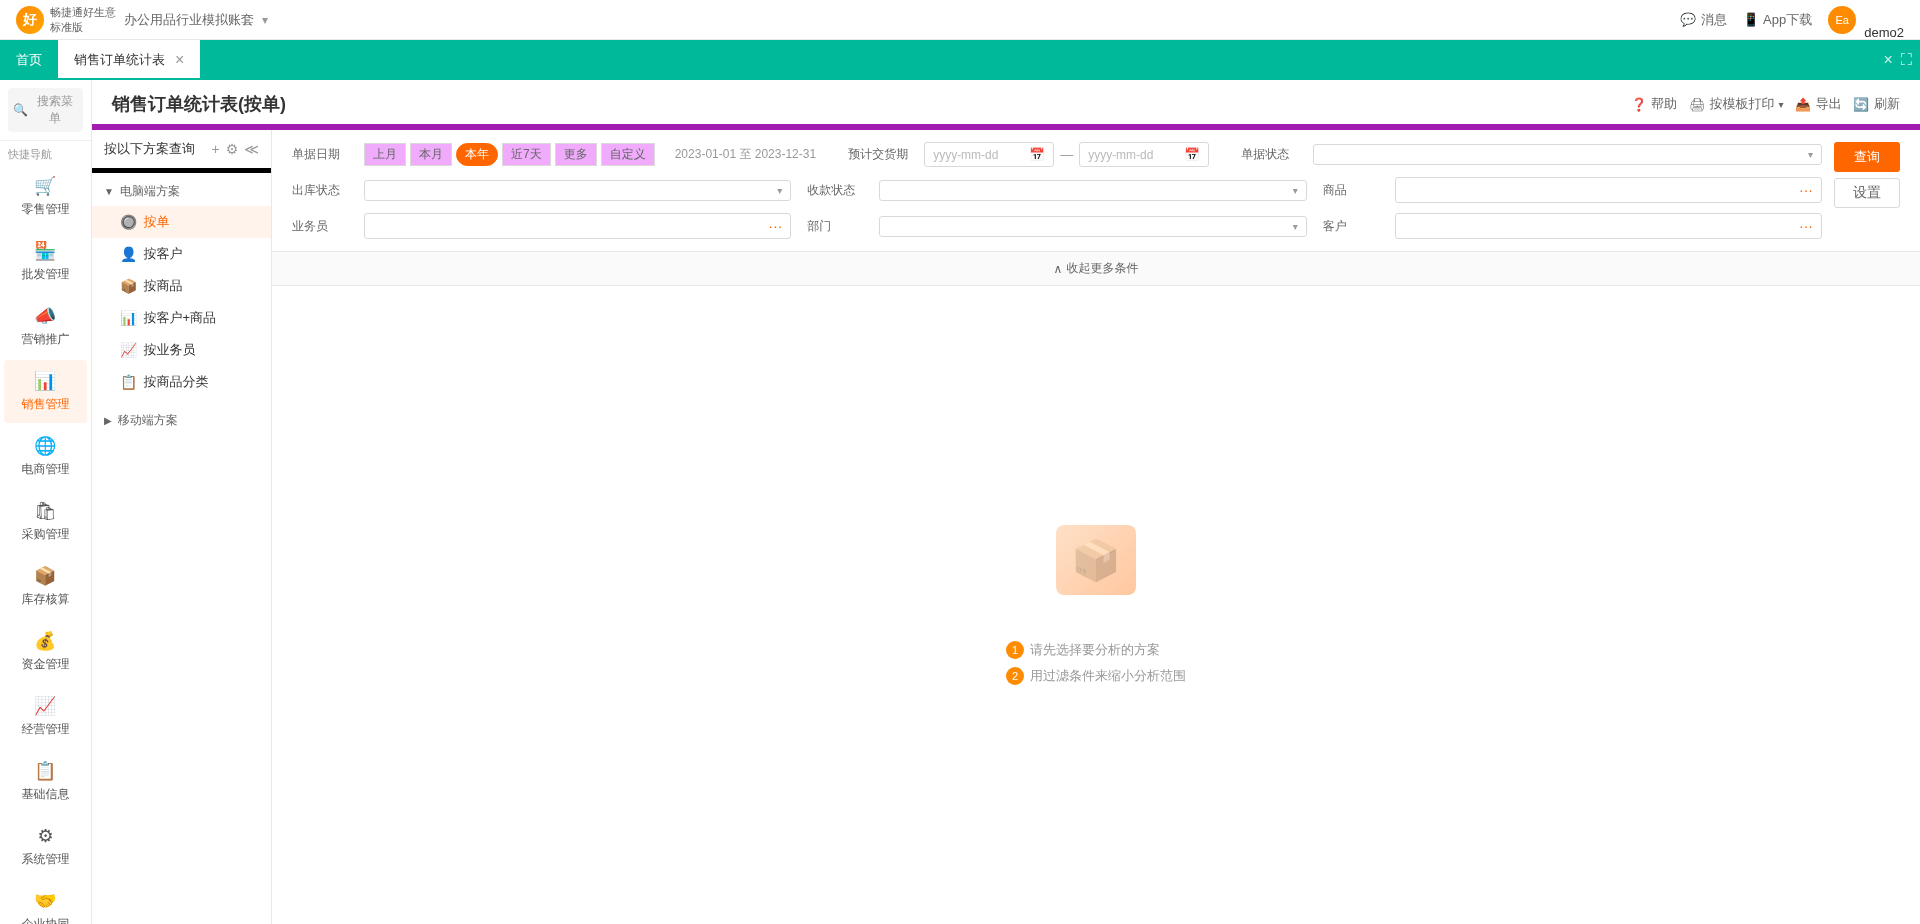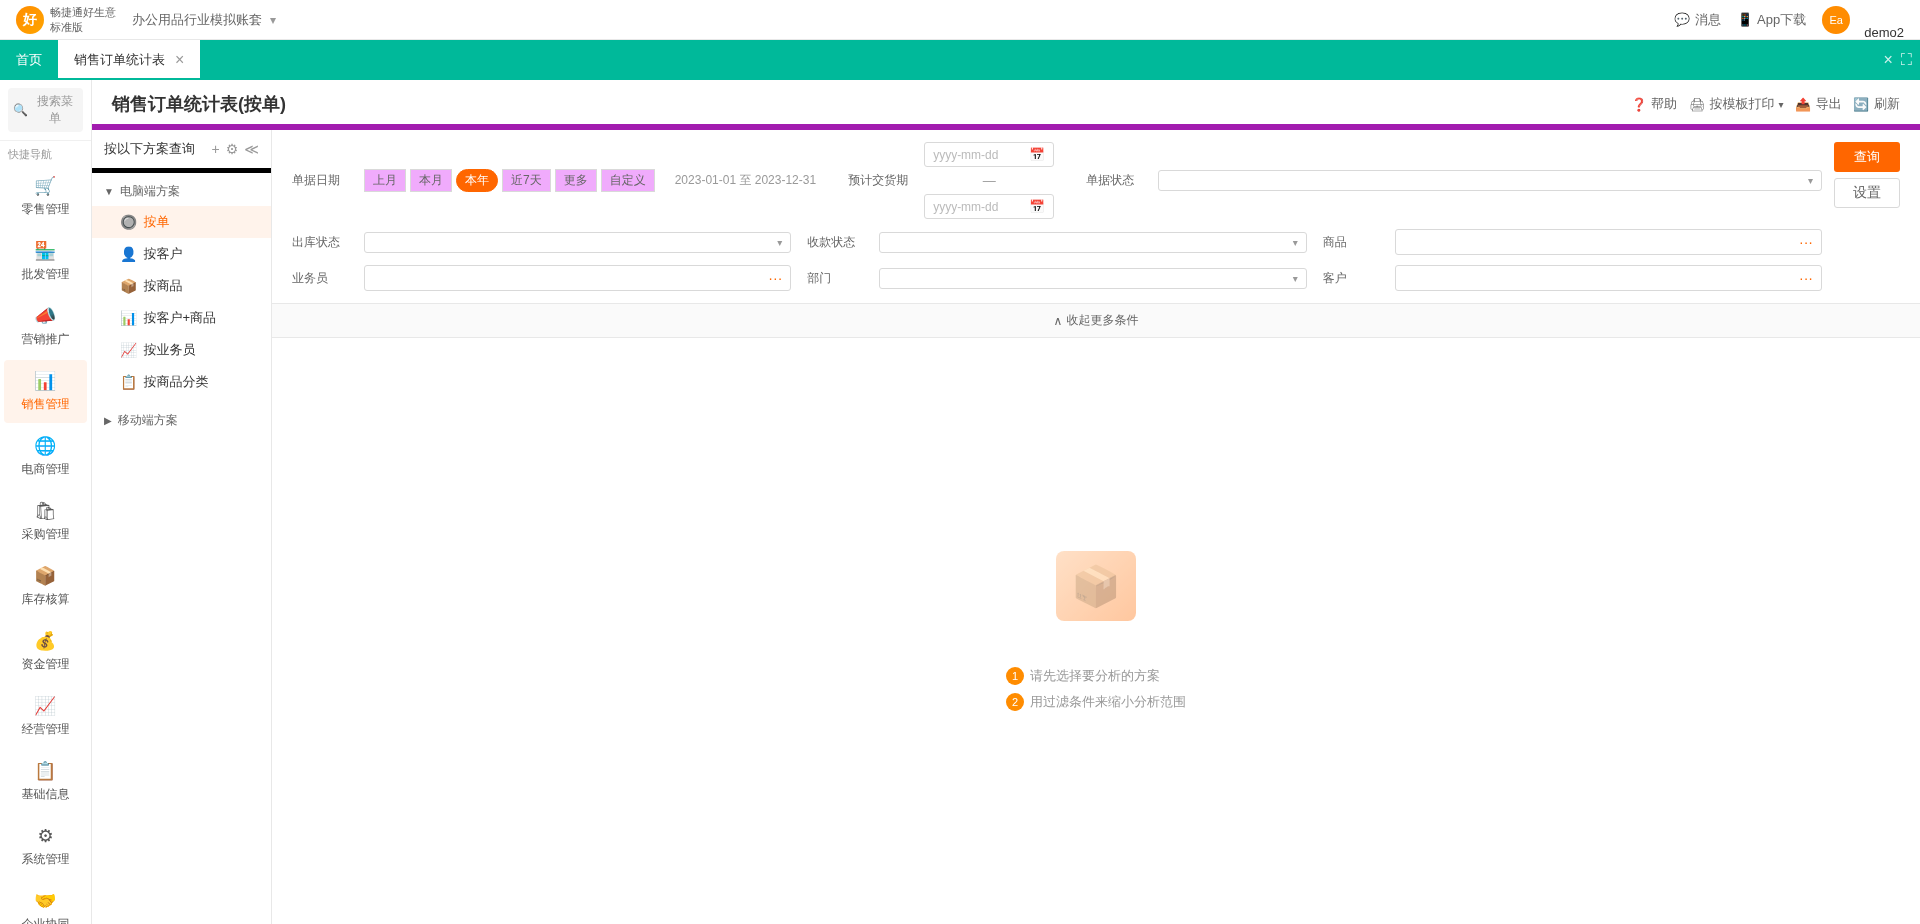--- a/index.html
+++ b/index.html
@@ -85,49 +85,49 @@
 
     
     .right-actions { display: flex; flex-direction: column; gap: 6px; }
     .query-btn { padding: 6px 20px; background: #ff6600; color: white; border: none; border-radius: 3px; font-size: 13px; cursor: pointer; }
     .settings-btn { padding: 5px 16px; background: #fff; color: #666; border: 1px solid #d9d9d9; border-radius: 3px; font-size: 14px; cursor: pointer; }
 
     
     .content-with-panel { display: flex; flex: 1; overflow: hidden; }
     .right-content { flex: 1; display: flex; flex-direction: column; overflow: hidden; }
 
-    .expected-date-group { display: flex; align-items: center; gap: 6px; flex-direction: column; }
+    .expected-date-group { display: flex; align-items: center; gap: 6px; }
     .date-input-box { border: 1px solid #d9d9d9; border-radius: 3px; padding: 4px 8px; font-size: 12px; color: #bbb; background: #fff; display: flex; align-items: center; justify-content: space-between; width: 130px; cursor: pointer; }
     .cal-icon { color: #ff8c00; font-size: 13px; }
   </style>
 </head>
 <body>
 
 <div class="top-bar">
   <div class="top-bar-left">
     <div class="logo-area">
       <div class="logo-icon">好</div>
       <div class="logo-text">
         <div>畅捷通好生意</div>
         <div>标准版</div>
       </div>
     </div>
-    <span style="color:#666;font-size:13px;margin-left:8px;">办公用品行业模拟账套</span>
+    <span style="color:#666;font-size:13px;margin-left:0;">办公用品行业模拟账套</span>
     <span style="color:#999;cursor:pointer;font-size:12px;">▾</span>
   </div>
   <div class="top-bar-right">
     <div class="top-bar-action">
       <span>💬</span>
       <span>消息</span>
     </div>
     <div class="top-bar-action">
       <span>📱</span>
       <span>App下载</span>
     </div>
-    <div style="display:flex;align-items:center;gap:14px;cursor:pointer;">
+    <div style="display:flex;align-items:center;gap:8px;cursor:pointer;">
       <div class="user-avatar" style="font-size:11px;">Ea</div>
       <span style="color:#333;font-size:13px;margin-top:25px;">demo2</span>
     </div>
   </div>
 </div>
 
 <div class="tab-bar">
   <div class="tab-item">
     <span class="tab-home">首页</span>
   </div>

